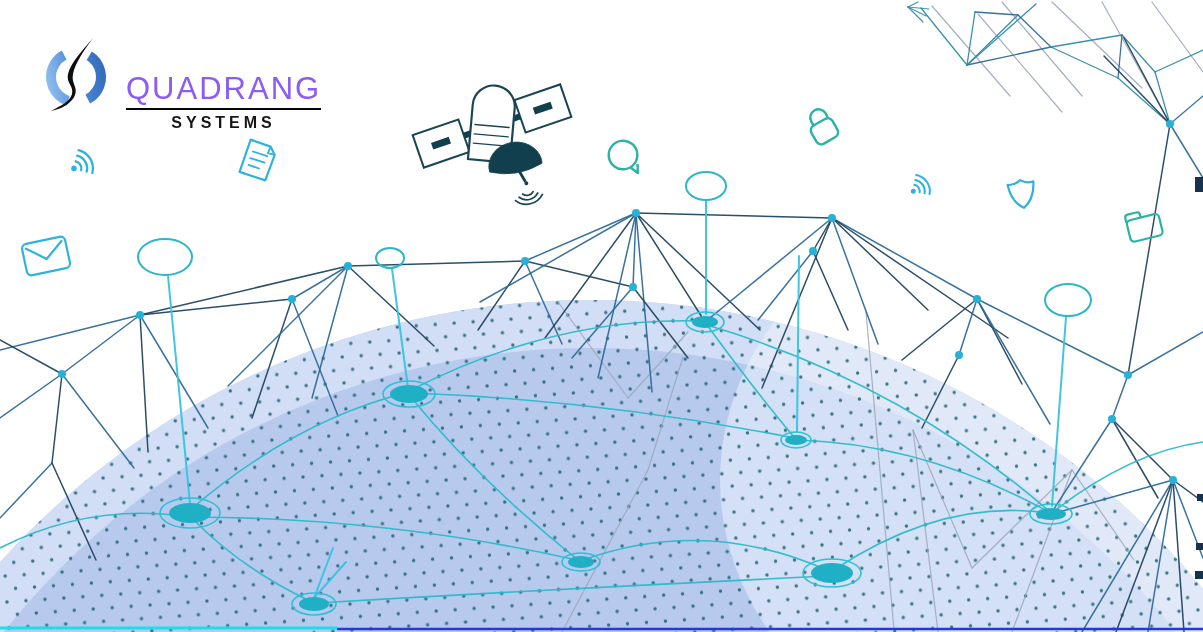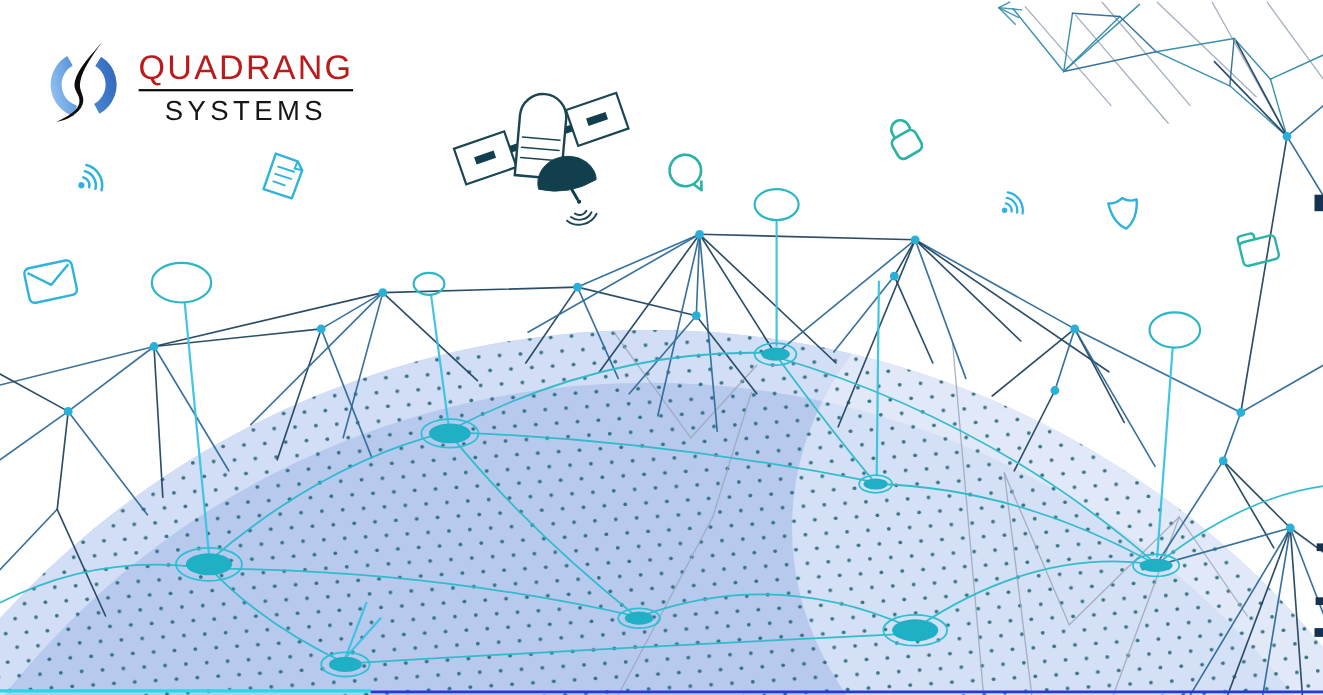--- a/index.html
+++ b/index.html
@@ -4,26 +4,26 @@
 <style>
   html,body{margin:0;padding:0;background:#e8e8e8;}
   .stage{
     position:relative;width:1203px;height:632px;background:#ffffff;
     overflow:hidden;font-family:"Liberation Sans",sans-serif;
   }
   #scene{position:absolute;left:0;top:0;}
   .logo{position:absolute;left:42px;top:36px;display:flex;align-items:flex-start;gap:12px;z-index:5;}
   .logo-text{display:flex;flex-direction:column;margin-top:10px;}
   .brand{
-    font-size:31px;letter-spacing:2px;color:#b91c1c;line-height:1;
-    border-bottom:2.5px solid #060606;padding-bottom:4px;font-weight:400;
+    font-size:31px;letter-spacing:2px;color:#8b5cf6;line-height:1;
+    border-bottom:2.5px solid #060606;padding-bottom:4px;font-weight:400;margin-top:27px;
   }
   .brand-sub{
-    font-size:25px;letter-spacing:4px;color:#161616;text-align:center;
-    margin-top:4px;font-weight:400;
+    font-size:16px;letter-spacing:4px;color:#161616;text-align:center;
+    margin-top:4px;font-weight:700;
   }
 </style>
 </head>
 <body>
 
 <div class="stage">
 
   <svg id="scene" width="1203" height="632" viewBox="0 0 1203 632">
       <defs>
         <pattern id="dots" width="19" height="26" patternUnits="userSpaceOnUse" patternTransform="rotate(-4)">

